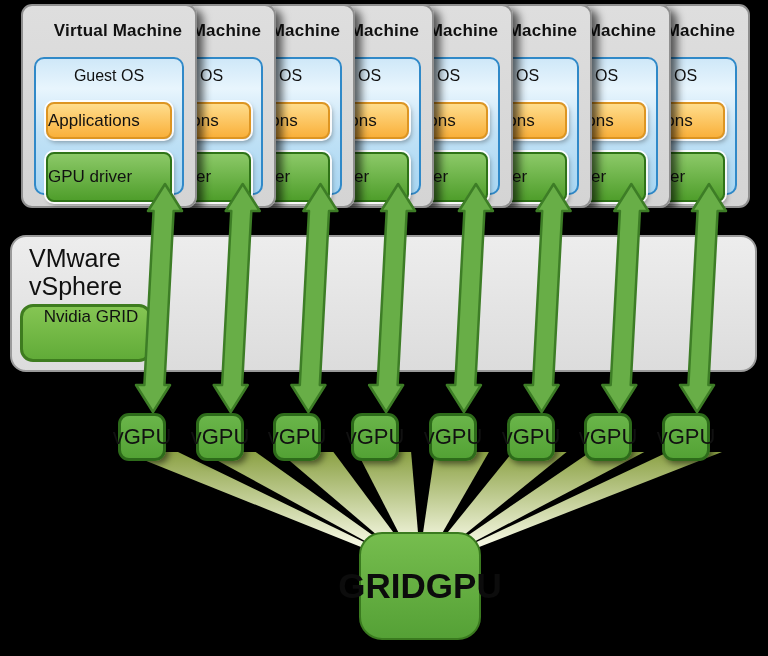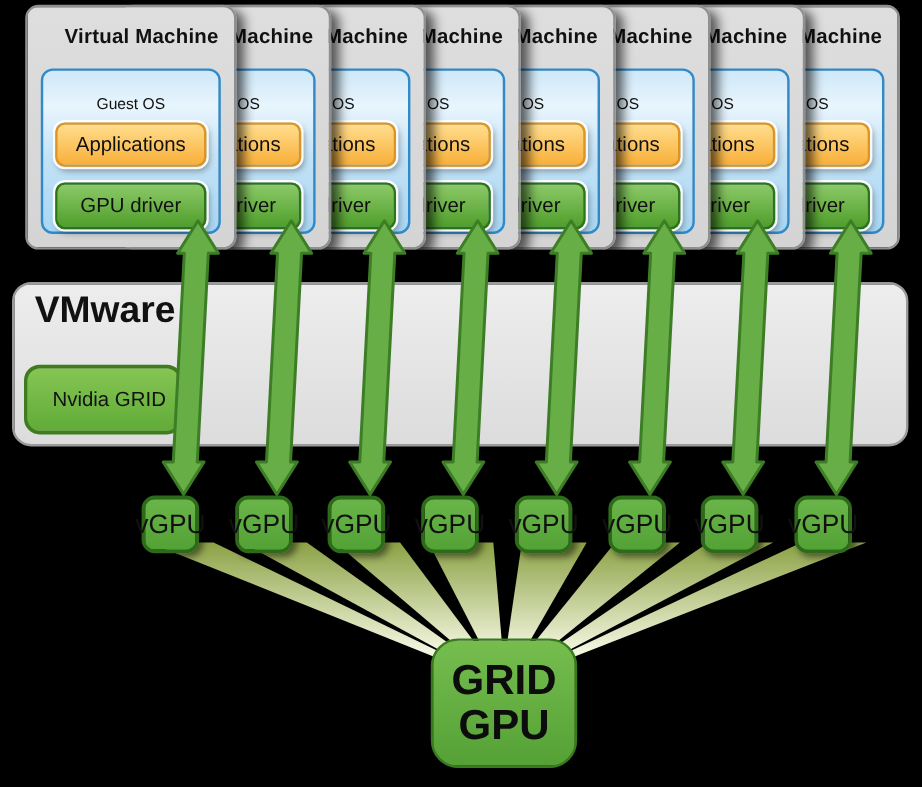--- a/index.html
+++ b/index.html
@@ -16,57 +16,57 @@
   }
   .vm-title{
     position:absolute;top:15px;left:0;right:0;text-align:center;
     font-size:17px;font-weight:bold;letter-spacing:.2px;margin-left:18px;
   }
   .guest-os{
     position:absolute;left:11px;top:51px;width:150px;height:138px;box-sizing:border-box;
     border:2px solid #3089c8;border-radius:10px;
     background:linear-gradient(180deg,#cfe8f8 0%,#e8f5fd 22%,#c2e2f6 55%,#a8d6f2 100%);
   }
-  .guest-title{margin-top:20px;text-align:center;font-size:13px;}
+  .guest-title{margin-top:8px;text-align:center;font-size:16px;}
   .chip{
     position:absolute;left:10px;width:126px;box-sizing:border-box;border-radius:8px;
-    display:flex;align-items:center;justify-content:center;font-size:17px;
+    display:flex;align-items:center;justify-content:flex-start;font-size:17px;
     box-shadow:0 0 0 2px rgba(255,255,255,.92),2px 3px 5px rgba(0,0,0,.35);
   }
   .chip.apps{top:43px;height:37px;background:linear-gradient(180deg,#ffdd8d,#f9b03a);border:2px solid #dd9522;}
-  .chip.driver{top:93px;height:39px;background:linear-gradient(180deg,#8cc968,#4f9e2b);border:2px solid #2f7317;}
+  .chip.driver{top:93px;height:50px;background:linear-gradient(180deg,#8cc968,#4f9e2b);border:2px solid #2f7317;}
   
   .vsphere{
     position:absolute;left:10px;top:235px;width:747px;height:137px;box-sizing:border-box;
     background:linear-gradient(180deg,#ededed,#dcdcdc);
     border:2px solid #9a9a9a;border-radius:16px;z-index:6;
     box-shadow:6px 6px 10px rgba(0,0,0,.6);
   }
-  .vsphere-title{position:absolute;left:17px;top:7px;font-size:31px;font-weight:bold;line-height:28px;}
+  .vsphere-title{position:absolute;left:17px;top:7px;font-size:25px;font-weight:normal;line-height:28px;}
   .nv-box{
     position:absolute;left:8px;top:67px;width:132px;height:58px;box-sizing:border-box;
     background:linear-gradient(180deg,#85c553,#61ab38);
     border:3px solid #3e7c1f;border-radius:13px;
-    display:flex;flex-direction:row;align-items:center;justify-content:center;
+    display:flex;flex-direction:row;justify-content:center;
     font-size:17px;line-height:20px;padding-left:10px;
   }
   
   .vgpu-box{
     position:absolute;top:413px;width:48px;height:48px;box-sizing:border-box;z-index:8;
     background:linear-gradient(180deg,#6ab54a,#53a235);
     border:3px solid #2d6b1a;border-radius:11px;
     display:flex;align-items:center;justify-content:center;font-size:22px;
     box-shadow:3px 3px 6px rgba(0,0,0,.5);
   }
   
   .grid-gpu{
     position:absolute;left:359px;top:532px;width:122px;height:108px;box-sizing:border-box;z-index:12;
     background:linear-gradient(180deg,#76bd4e,#55a136);
     border:2px solid #3a7a1f;border-radius:23px;
-    display:flex;flex-direction:column;align-items:center;justify-content:center;
+    display:flex;flex-direction:row;align-items:center;justify-content:center;
     font-size:35px;font-weight:bold;line-height:38px;color:#0c0c0c;
   }
   
   .overlay{position:absolute;left:0;top:0;width:768px;height:656px;pointer-events:none;}
   #beams-svg{z-index:5;}
   #arrows-svg{z-index:30;}
 </style>
 </head>
 <body>
 
@@ -85,20 +85,21 @@
       <polygon points="357.1,452 411.1,452 419.5,550 407.5,550" fill="url(#beamGrad)"></polygon>
       <polygon points="434.9,452 488.9,452 432.5,550 420.5,550" fill="url(#beamGrad)"></polygon>
       <polygon points="512.6,452 566.6,452 445.5,550 433.5,550" fill="url(#beamGrad)"></polygon>
       <polygon points="590.3,452 644.3,452 458.5,550 446.5,550" fill="url(#beamGrad)"></polygon>
       <polygon points="668.0,452 722.0,452 471.5,550 459.5,550" fill="url(#beamGrad)"></polygon>
     </svg>
 
   <div class="vsphere">
     <div class="vsphere-title">
       <div>VMware</div>
+      <div>vSphere</div>
     </div>
     <div class="nv-box">
       <div>Nvidia GRID</div>
     </div>
   </div>
 
   <div class="grid-gpu">
     <div>GRID</div>
     <div>GPU</div>
   </div>

